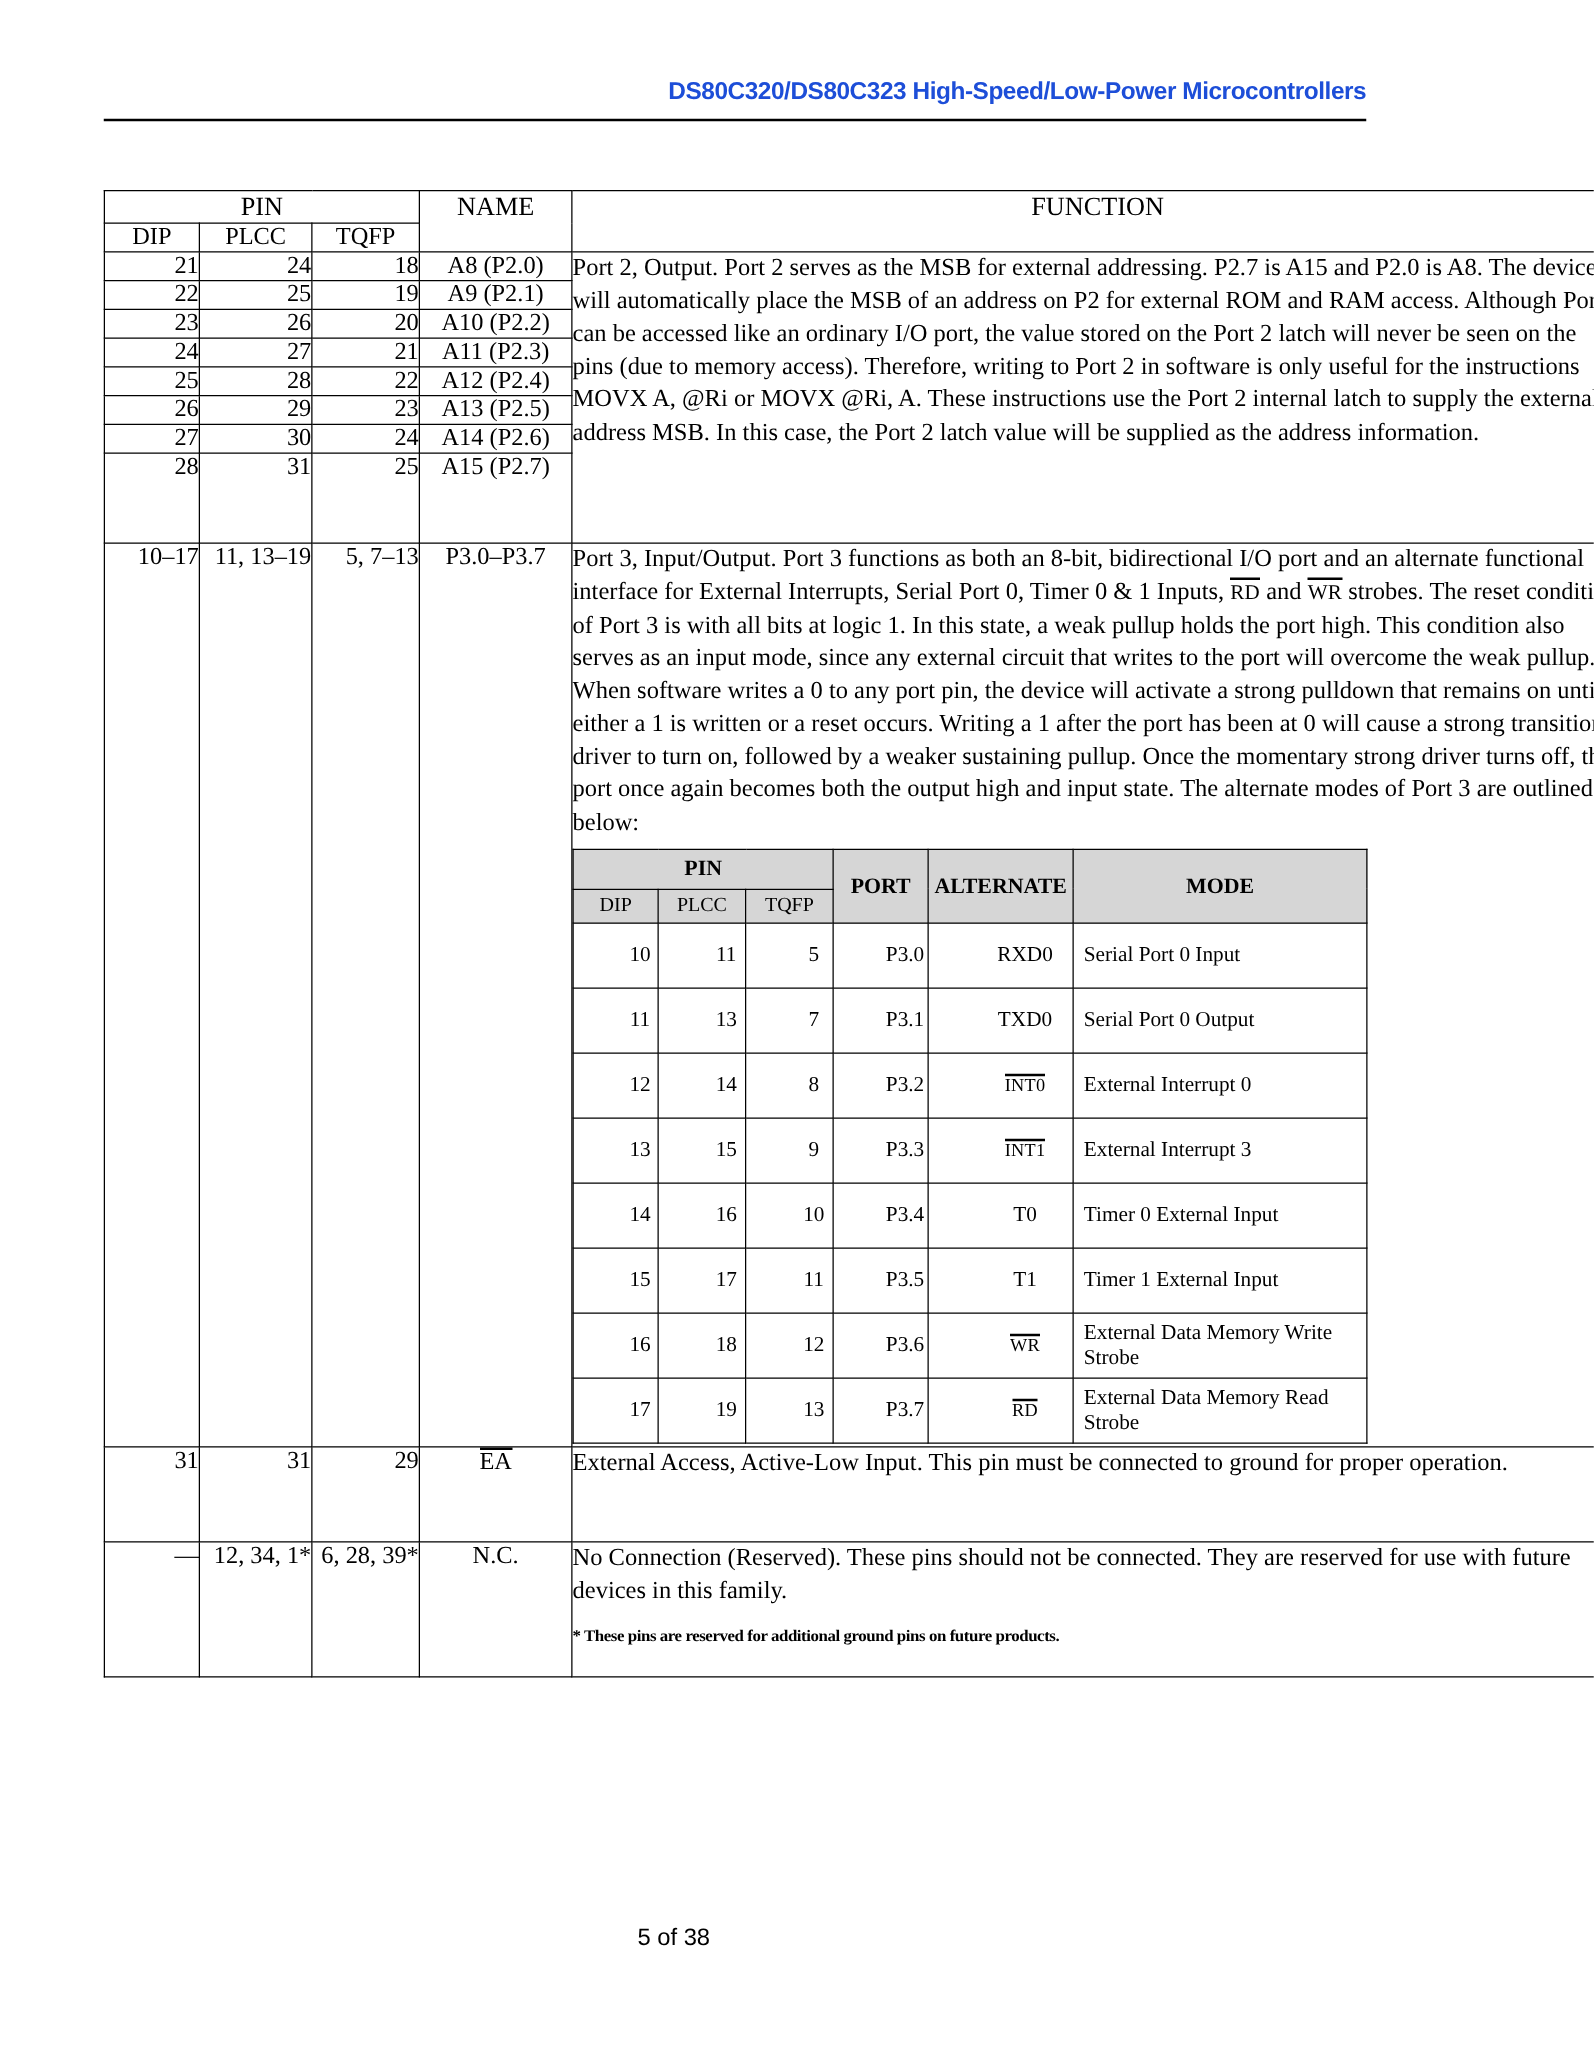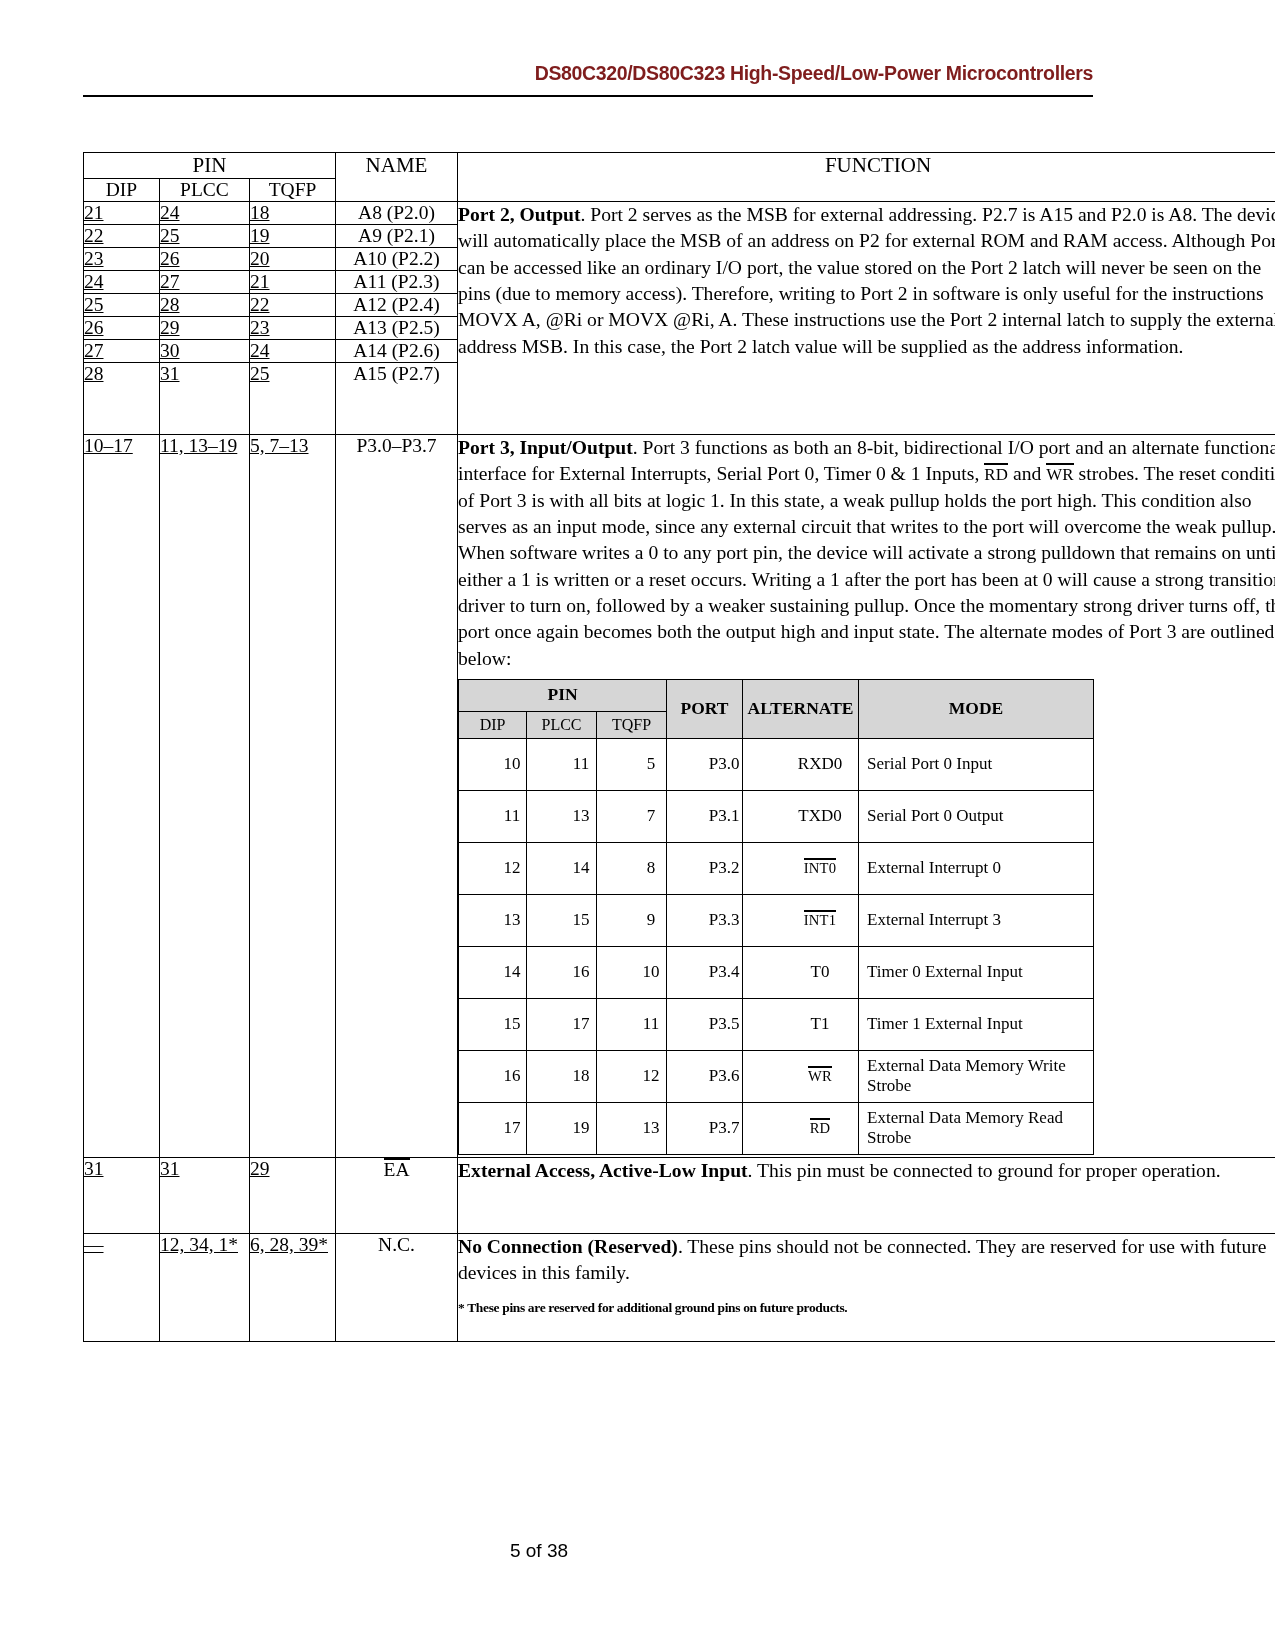--- a/index.html
+++ b/index.html
@@ -27,21 +27,21 @@
   .doc-header {
     position: absolute;
     left: 83px;
     top: 62px;
     width: 1010px;
     text-align: right;
     font-family: "Liberation Sans", sans-serif;
     font-size: 19.5px;
     font-weight: bold;
     letter-spacing: -0.35px;
-    color: #7f1d1d;
+    color: #1d4ed8;
   }
   .header-rule {
     position: absolute;
     left: 83px;
     top: 95px;
     width: 1010px;
     height: 2px;
     background: #000;
   }
 
@@ -85,40 +85,39 @@
     font-size: 21px;
     padding: 4px 0 5px 0;
     vertical-align: middle;
   }
   th.hdr-pin   { font-size: 21px; padding: 3px 0 4px 0; }
   th.hdr-sub   { font-size: 19.5px; padding: 3px 0 4px 0; }
   th.hdr-name  { font-size: 21px; }
   th.hdr-func  { font-size: 21px; }
 
   td.num {
-    text-align: left;
+    text-align: right;
     vertical-align: middle;
     font-size: 19.5px;
     padding: 2px 0 3px 0;
     line-height: 1.12;
-    text-decoration: underline;
   }
   td.name {
     text-align: center;
     vertical-align: middle;
     font-size: 19.5px;
     padding: 2px 2px 3px 2px;
   }
   td.func {
     padding: 5px 10px 6px 10px;
     font-size: 19.6px;
     line-height: 1.345;
     vertical-align: top;
   }
-  td.func b { font-weight: bold; }
+  td.func b { font-weight: normal; }
 
   
   td.vmid {
     vertical-align: middle;
   }
 
   
   .ovl {
     position: relative;
     display: inline-block;

